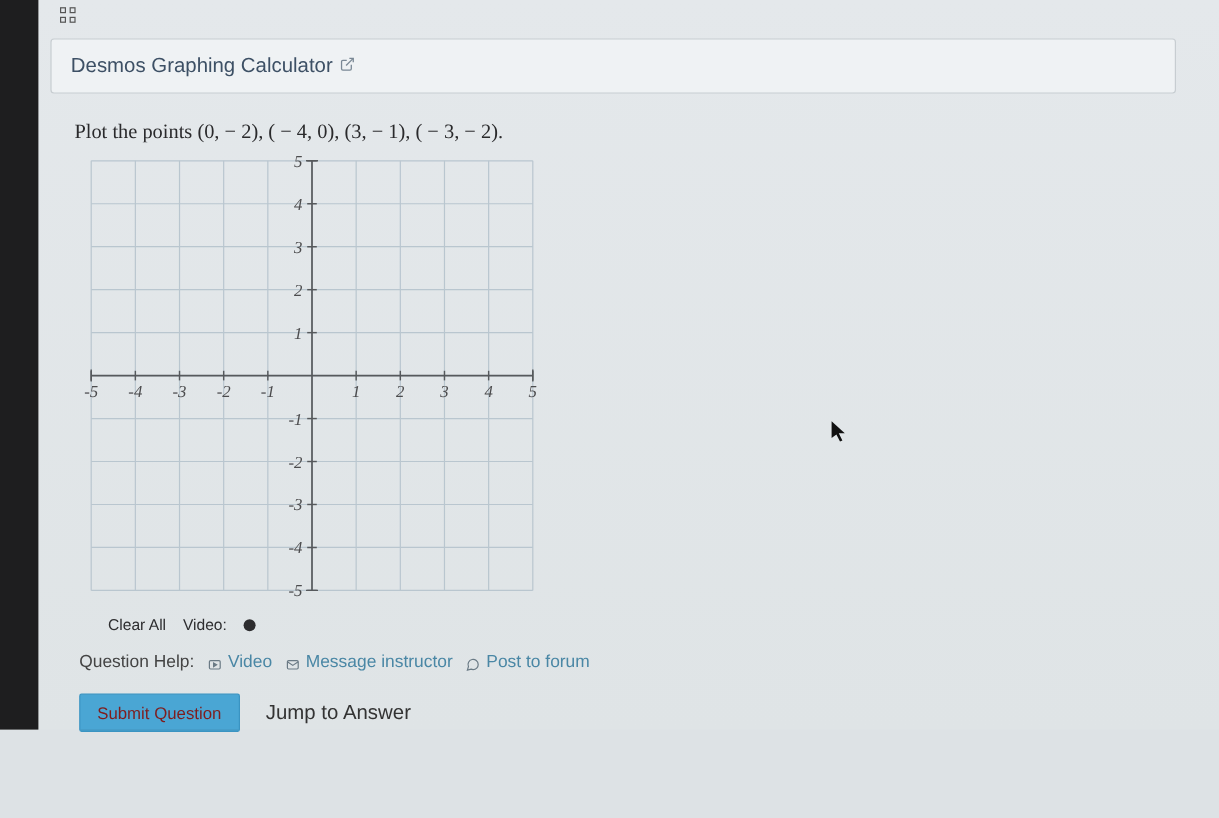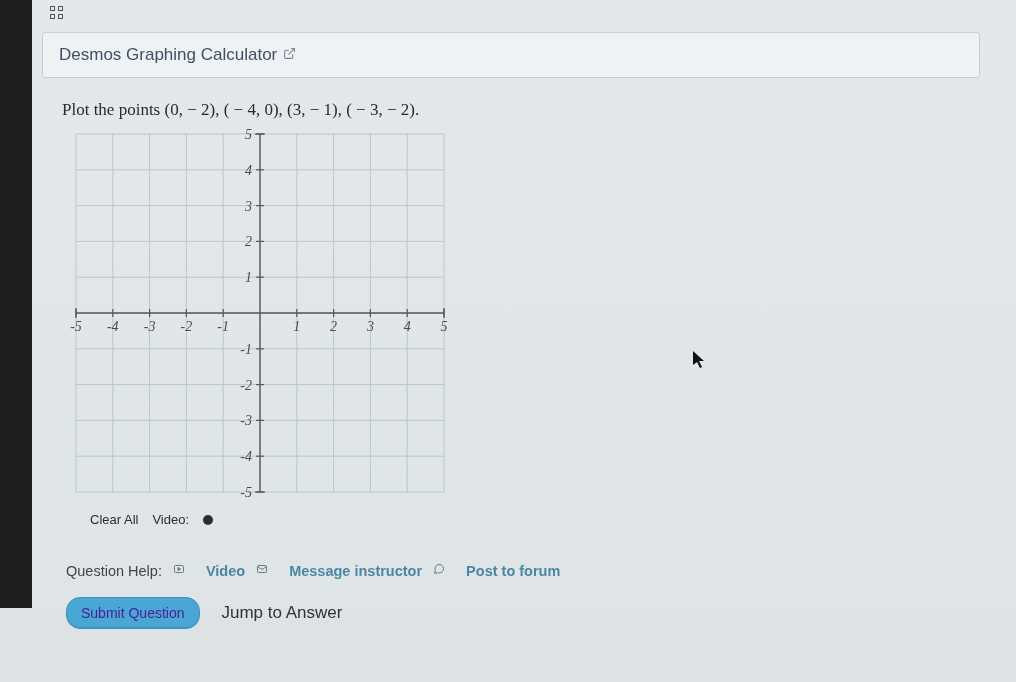--- a/index.html
+++ b/index.html
@@ -80,45 +80,45 @@
       display: flex;
       align-items: center;
       gap: 14px;
     }
     .toolbar .dot {
       width: 10px; height: 10px; border-radius: 50%;
       background: #2d2d2f; display: inline-block;
     }
 
     .help-row {
-      margin-top: 36px;
+      margin-top: 16px;
       margin-left: 4px;
       font-size: 14.5px;
       color: #444;
       display: flex;
       align-items: center;
       gap: 10px;
     }
-    .help-row .link { color: #4a87a5; display: inline-flex; align-items: flex-start; gap: 20px; font-weight: bold; }
+    .help-row .link { color: #4a87a5; display: inline-flex; align-items: flex-end; gap: 4px; }
     .help-row .ico { font-size: 13px; color: #6a7a85; display:inline-flex; align-items:center; }
 
     .submit-row {
       margin-top: 18px;
       margin-left: 4px;
       display: flex;
       align-items: center;
       gap: 22px;
     }
     .submit-btn {
       background: #4aa6d4;
-      color: #4c1d95;
+      color: #7f1d1d;
       border: 1px solid #3a94c2;
       padding: 7px 14px;
       font-size: 14px;
-      border-radius: 14px;
+      border-radius: 2px;
       box-shadow: inset 0 -1px 0 rgba(0,0,0,0.1);
     }
     .jump { color: #333; font-size: 17px; }
 
     .cursor {
       position: absolute;
       left: 660px; top: 350px;
       font-size: 18px; color: #111;
       pointer-events: none;
     }

